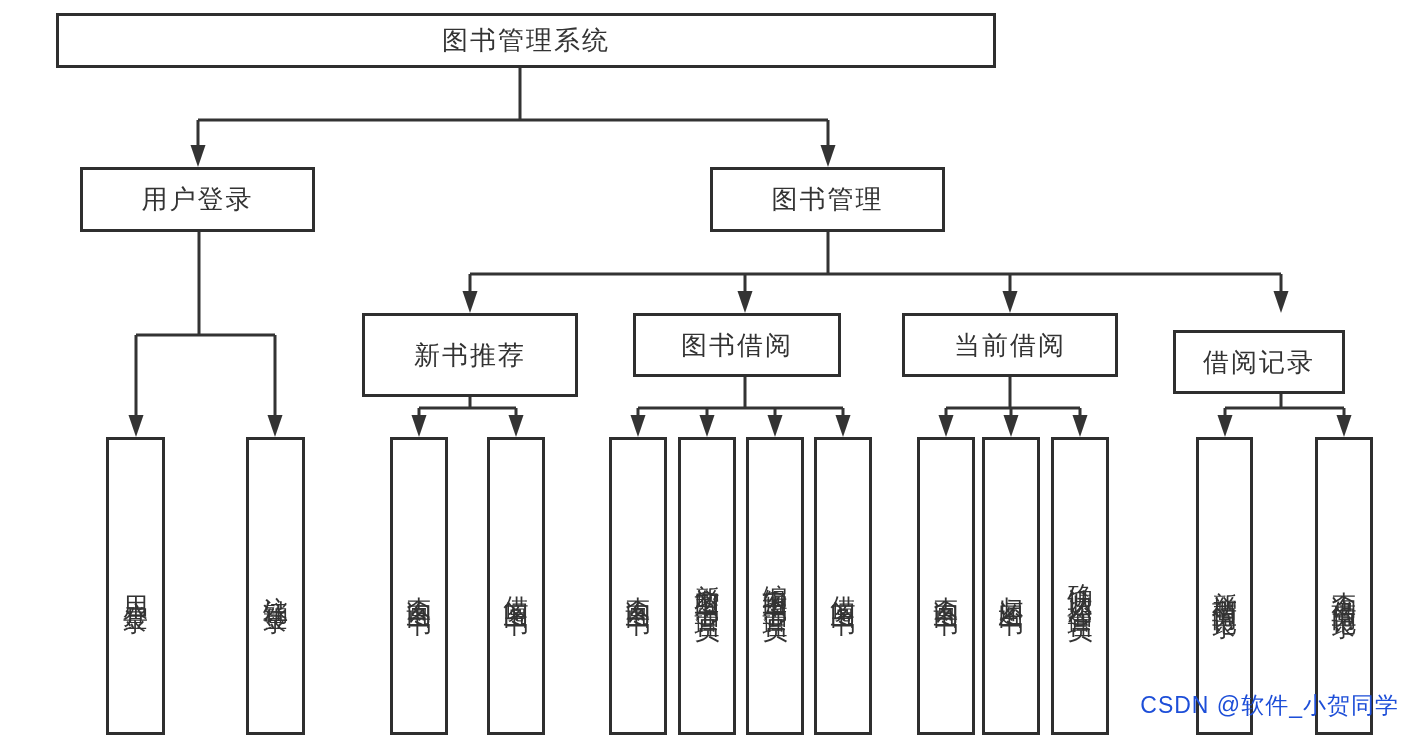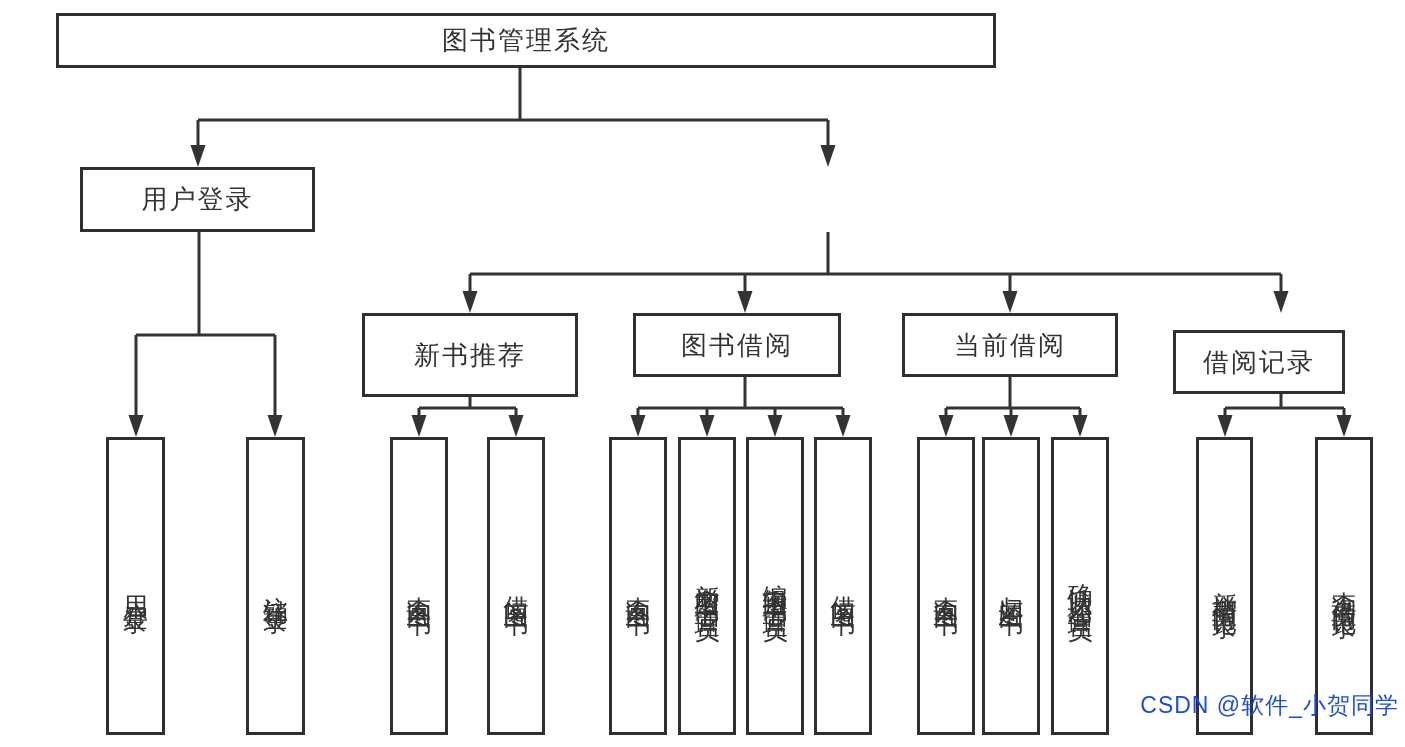--- a/index.html
+++ b/index.html
@@ -128,20 +128,23 @@
     </g>
   </svg>
 
   <div class="node" style="left:18px; top:13px; width:940px; height:55px;margin-left:38px;">
     <span class="hlabel">图书管理系统</span>
   </div>
 
   <div class="node" style="left:80px; top:167px; width:235px; height:65px;">
     <span class="hlabel">用户登录</span>
   </div>
+  <div class="node" style="left:710px; top:167px; width:235px; height:65px;">
+    <span class="hlabel">图书管理</span>
+  </div>
 
   <div class="node" style="left:362px; top:313px; width:216px; height:84px;">
     <span class="hlabel">新书推荐</span>
   </div>
   <div class="node" style="left:633px; top:313px; width:208px; height:64px;">
     <span class="hlabel">图书借阅</span>
   </div>
   <div class="node" style="left:902px; top:313px; width:216px; height:64px;">
     <span class="hlabel">当前借阅</span>
   </div>

